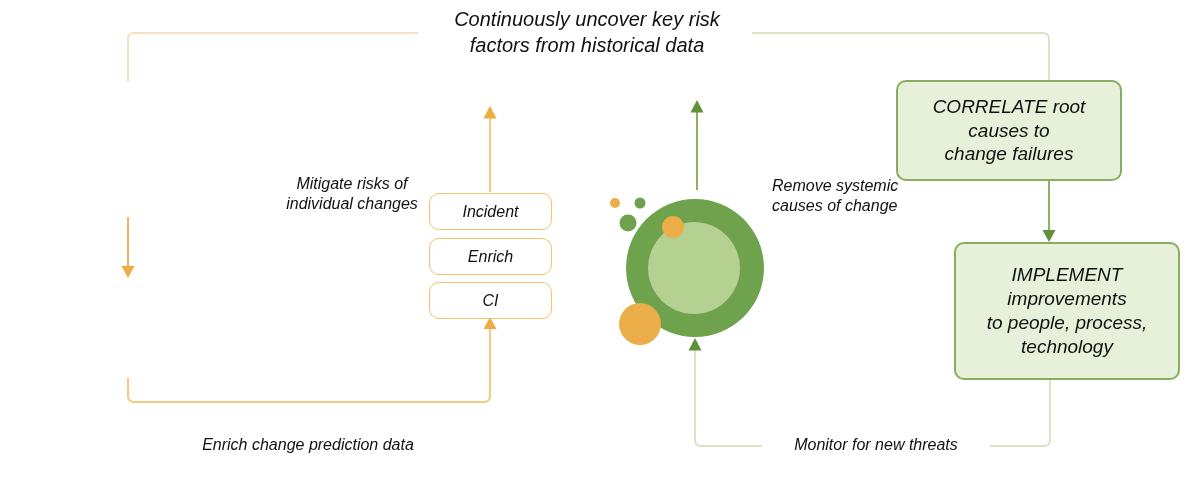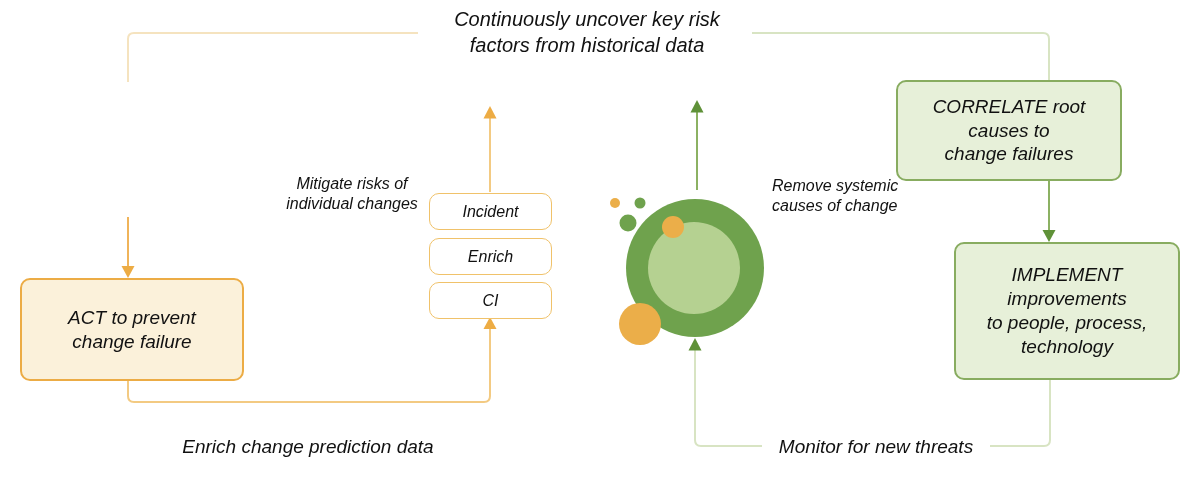--- a/index.html
+++ b/index.html
@@ -9,21 +9,21 @@
     background:#fff;
     font-family:"Liberation Sans","DejaVu Sans",sans-serif;
     color:var(--text,#111);
     overflow:hidden;
     font-style:italic;
   }
   .stage svg{position:absolute;left:0;top:0;}
   .label{position:absolute;white-space:pre-line;line-height:1.32;}
   .label.center{text-align:center;}
   .big{font-size:20px;}
-  .mid{font-size:19px;}
+  .mid{font-size:16px;}
   .small{font-size:16px;line-height:1.22;}
   .box{
     position:absolute;
     display:flex;align-items:center;justify-content:center;
     text-align:center;white-space:pre-line;
     border-radius:10px;
     font-size:19px;line-height:1.26;
   }
   .ybox{background:var(--yellow-box-fill);border:2px solid var(--yellow-box-border);}
   .gbox{background:var(--green-box-fill);border:2px solid var(--green-box-border);}
@@ -70,24 +70,20 @@
       <circle cx="640" cy="324" r="21" style="fill:var(--orange)"></circle>
       <circle cx="628" cy="223" r="8.5" style="fill:var(--ring-green)"></circle>
       <circle cx="640" cy="203" r="5.5" style="fill:var(--ring-green)"></circle>
       <circle cx="615" cy="203" r="5" style="fill:var(--orange)"></circle>
     </g>
   </svg>
 
   <div class="label big center" style="left:437px;top:6px;width:300px;">Continuously uncover key risk
 factors from historical data</div>
 
-  <div class="box ybox act">
-    <span>ACT to prevent
-change failure</span>
-  </div>
   <div class="label small center" style="left:272px;top:174px;width:160px;">Mitigate risks of
 individual changes</div>
 
   <div class="sbox" style="top:193px;">
     <span>Incident</span>
   </div>
   <div class="sbox" style="top:238px;">
     <span>Enrich</span>
   </div>
   <div class="sbox" style="top:282px;">

